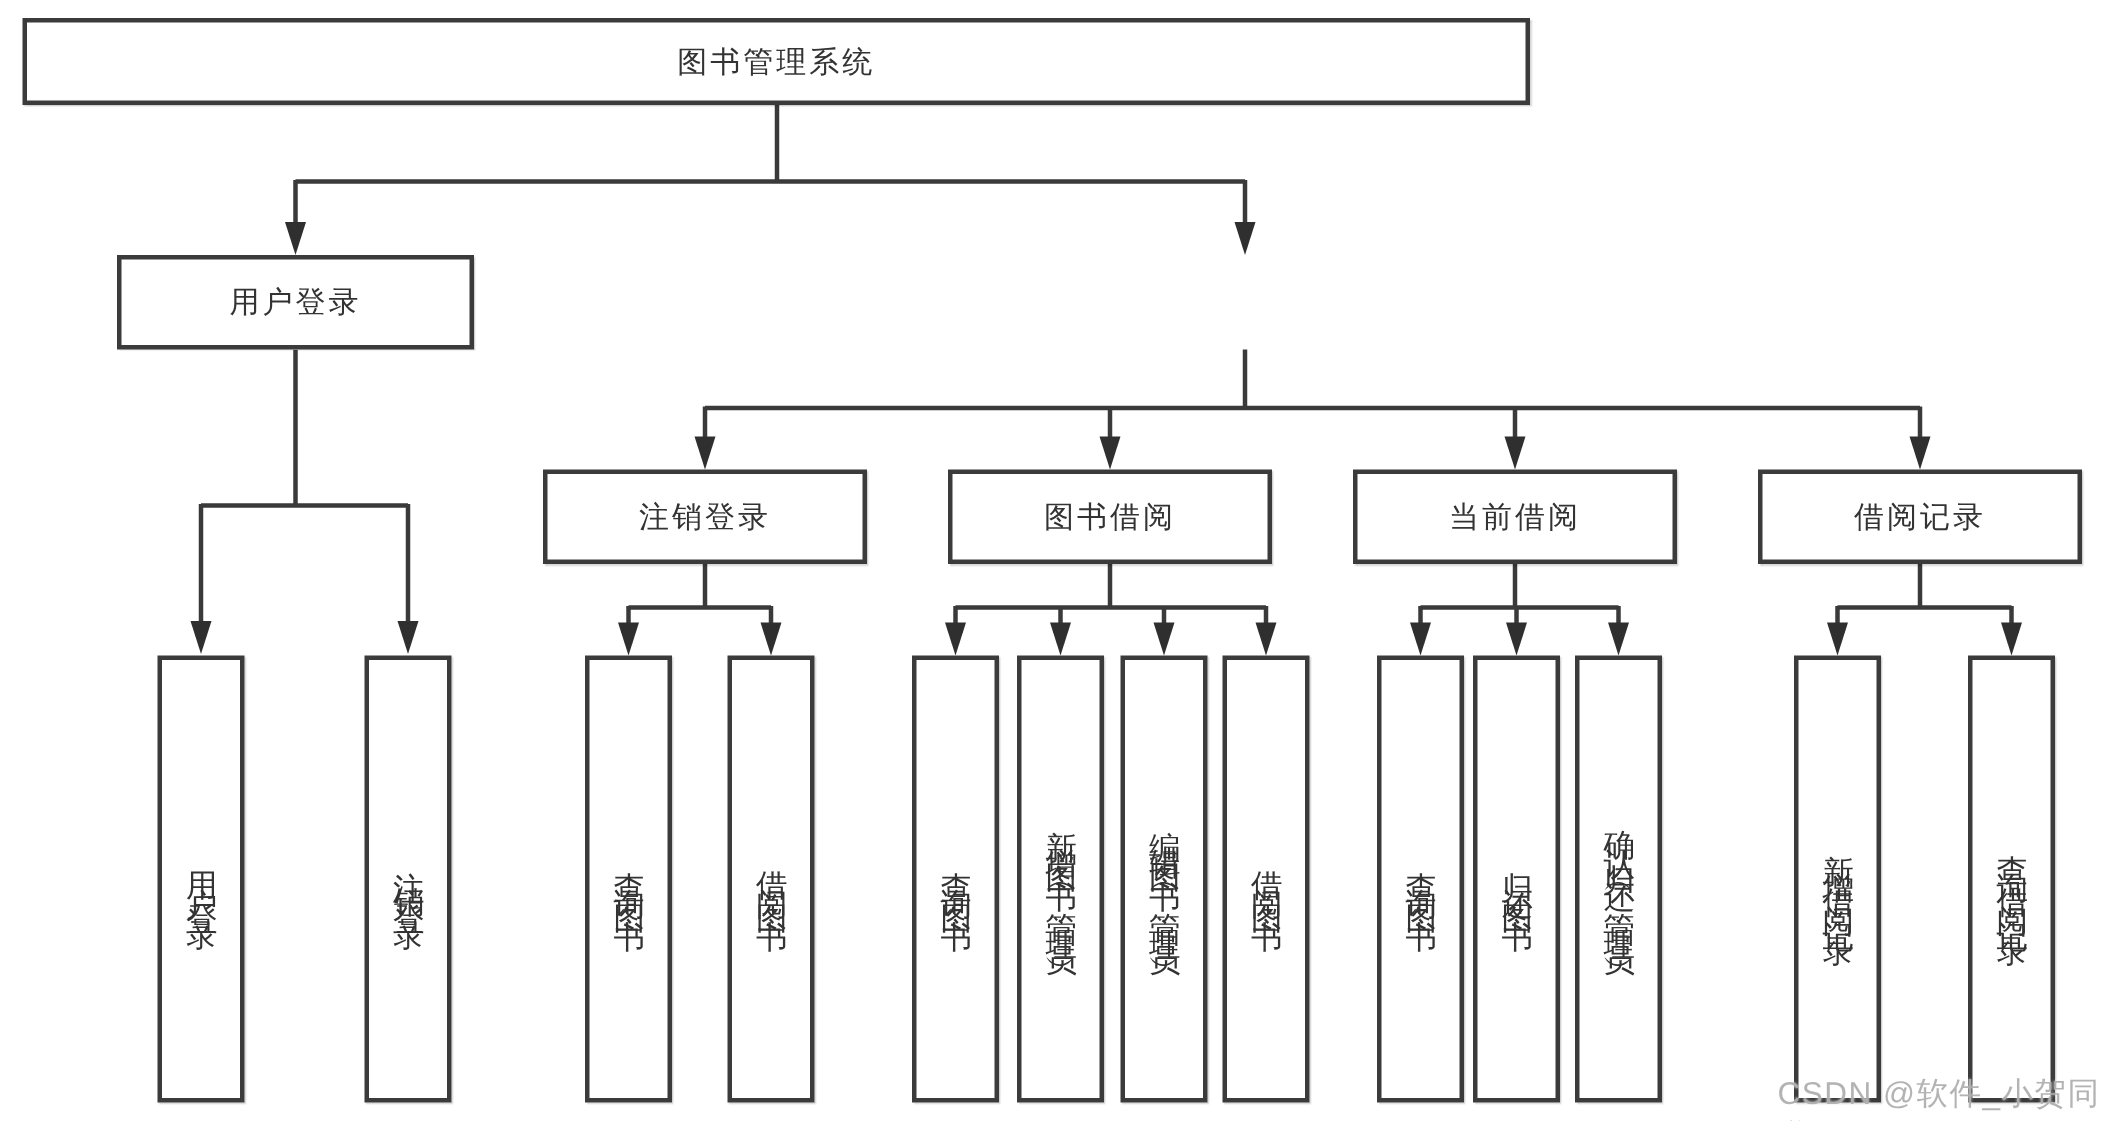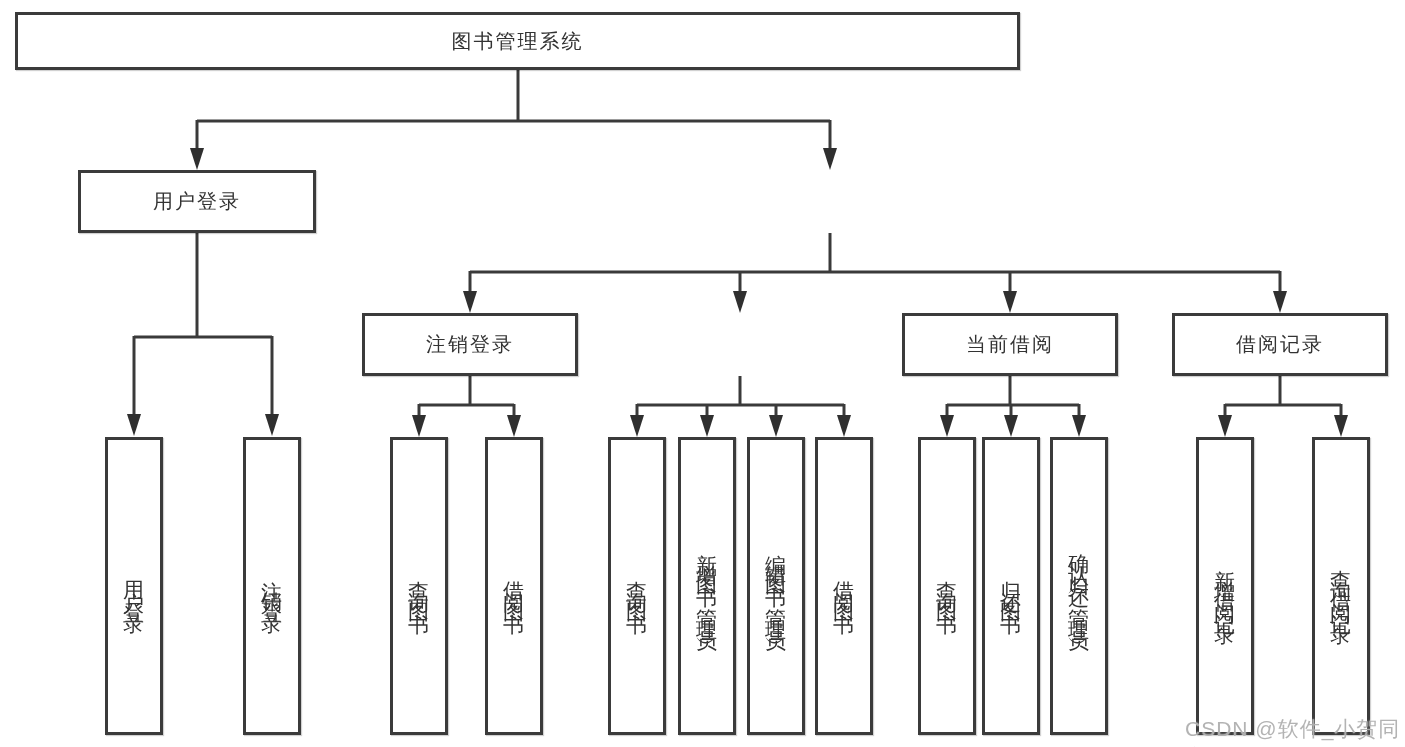--- a/index.html
+++ b/index.html
@@ -129,20 +129,23 @@
     <span class="lbl">图书管理系统</span>
   </div>
 
   <div class="node hbox" style="left:78px;top:170px;width:238px;height:63px">
     <span class="lbl">用户登录</span>
   </div>
 
   <div class="node hbox" style="left:362px;top:313px;width:216px;height:63px">
     <span class="lbl">注销登录</span>
   </div>
+  <div class="node hbox" style="left:632px;top:313px;width:216px;height:63px">
+    <span class="lbl">图书借阅</span>
+  </div>
   <div class="node hbox" style="left:902px;top:313px;width:216px;height:63px">
     <span class="lbl">当前借阅</span>
   </div>
   <div class="node hbox" style="left:1172px;top:313px;width:216px;height:63px">
     <span class="lbl">借阅记录</span>
   </div>
 
   <div class="node vbox" style="left:105px;top:437px;width:58px;height:298px">
     <span class="lbl">用户登录</span>
   </div>

